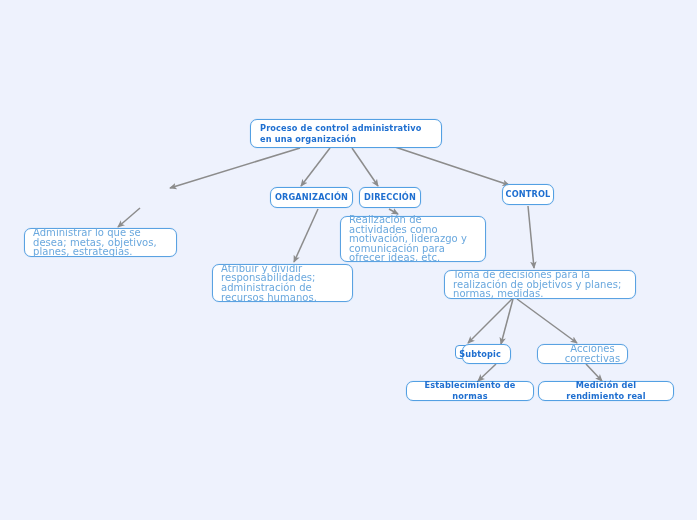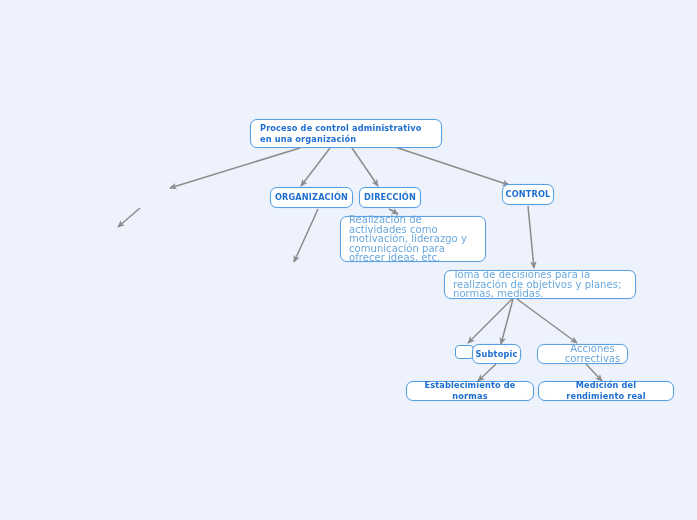--- a/index.html
+++ b/index.html
@@ -111,33 +111,39 @@
   </div>
 
   <div class="node topic" style="left:359px; top:187px; width:62px; height:21px; justify-content:center;border-radius:6px;">
     <span class="label" style="text-align:center;">DIRECCIÓN</span>
   </div>
 
   <div class="node topic" style="left:502px; top:184px; width:52px; height:21px; justify-content:center;">
     <span class="label" style="text-align:right;">CONTROL</span>
   </div>
 
+  <div class="node note" style="left:24px; top:228px; width:153px; height:29px;">
+    <span class="label">Administrar lo que se desea; metas, objetivos, planes, estrategias.</span>
+  </div>
 
+  <div class="node note" style="left:212px; top:264px; width:141px; height:38px;">
+    <span class="label">Atribuir y dividir responsabilidades; administración de recursos humanos.</span>
+  </div>
 
   <div class="node note" style="left:340px; top:216px; width:146px; height:46px;">
     <span class="label">Realización de actividades como motivación, liderazgo y comunicación para ofrecer ideas, etc.</span>
   </div>
 
   <div class="node note" style="left:444px; top:270px; width:192px; height:29px;">
     <span class="label">Toma de decisiones para la realización de objetivos y planes; normas, medidas.</span>
   </div>
 
   <div class="empty-node" style="left:455px; top:345px; width:19px; height:14px;"></div>
 
-  <div class="node topic" style="left:472px; top:344px; width:49px; height:20px; justify-content:center;">
+  <div class="node topic" style="left:462px; top:344px; width:49px; height:20px; justify-content:flex-end;">
     <span class="label" style="text-align:center;">Subtopic</span>
   </div>
 
   <div class="node note" style="left:537px; top:344px; width:91px; height:20px; justify-content:center;">
     <span class="label" style="text-align:center;padding-left:28px;">Acciones correctivas</span>
   </div>
 
   <div class="node topic" style="left:406px; top:381px; width:128px; height:20px; justify-content:center;">
     <span class="label" style="text-align:center;">Establecimiento de normas</span>
   </div>

